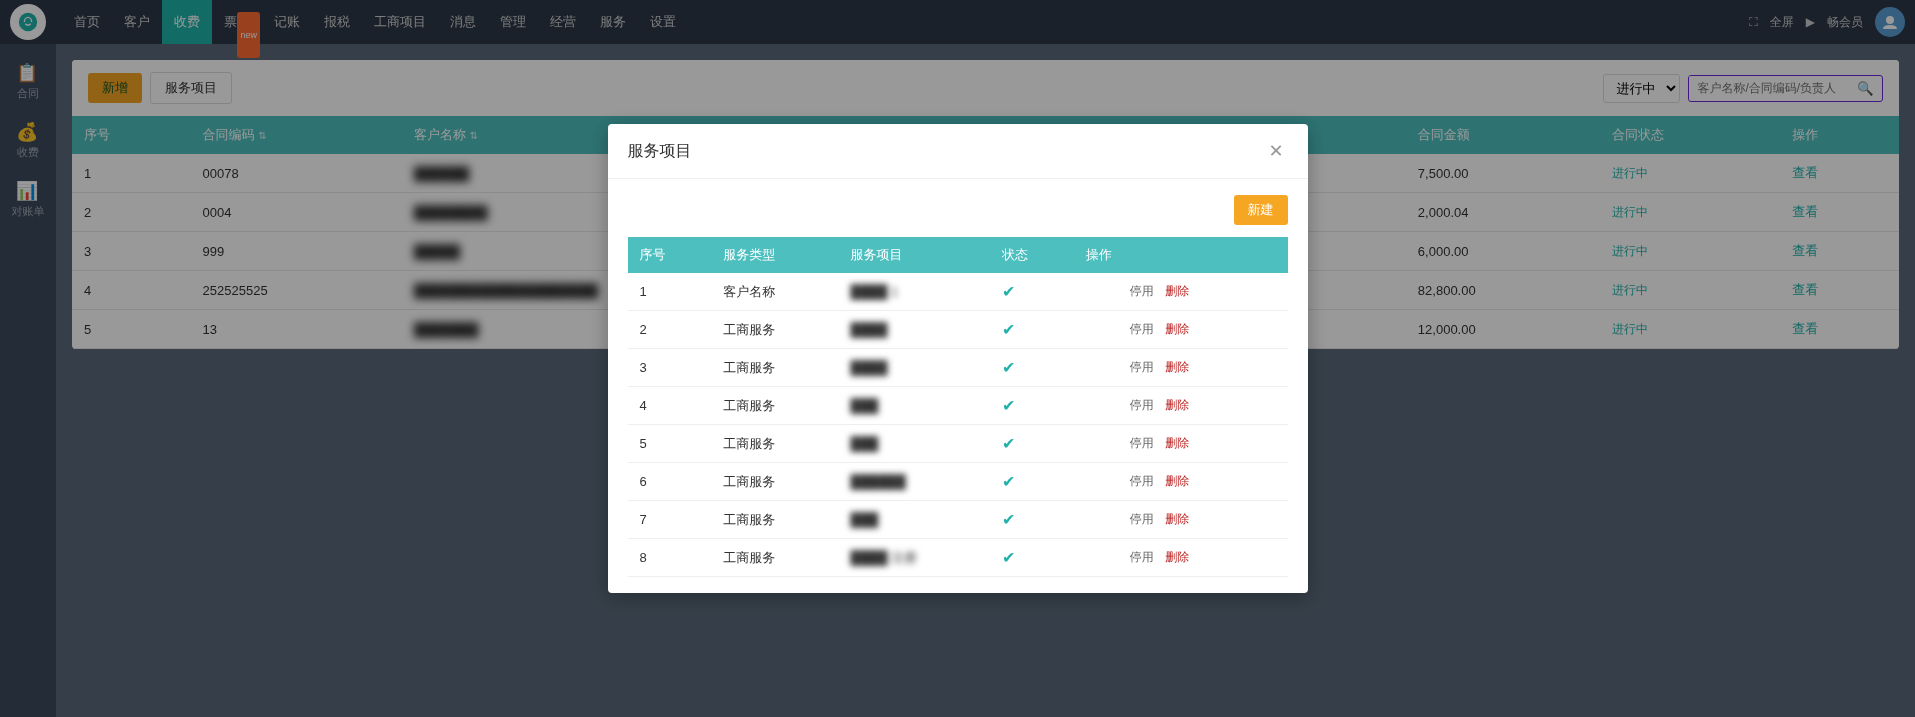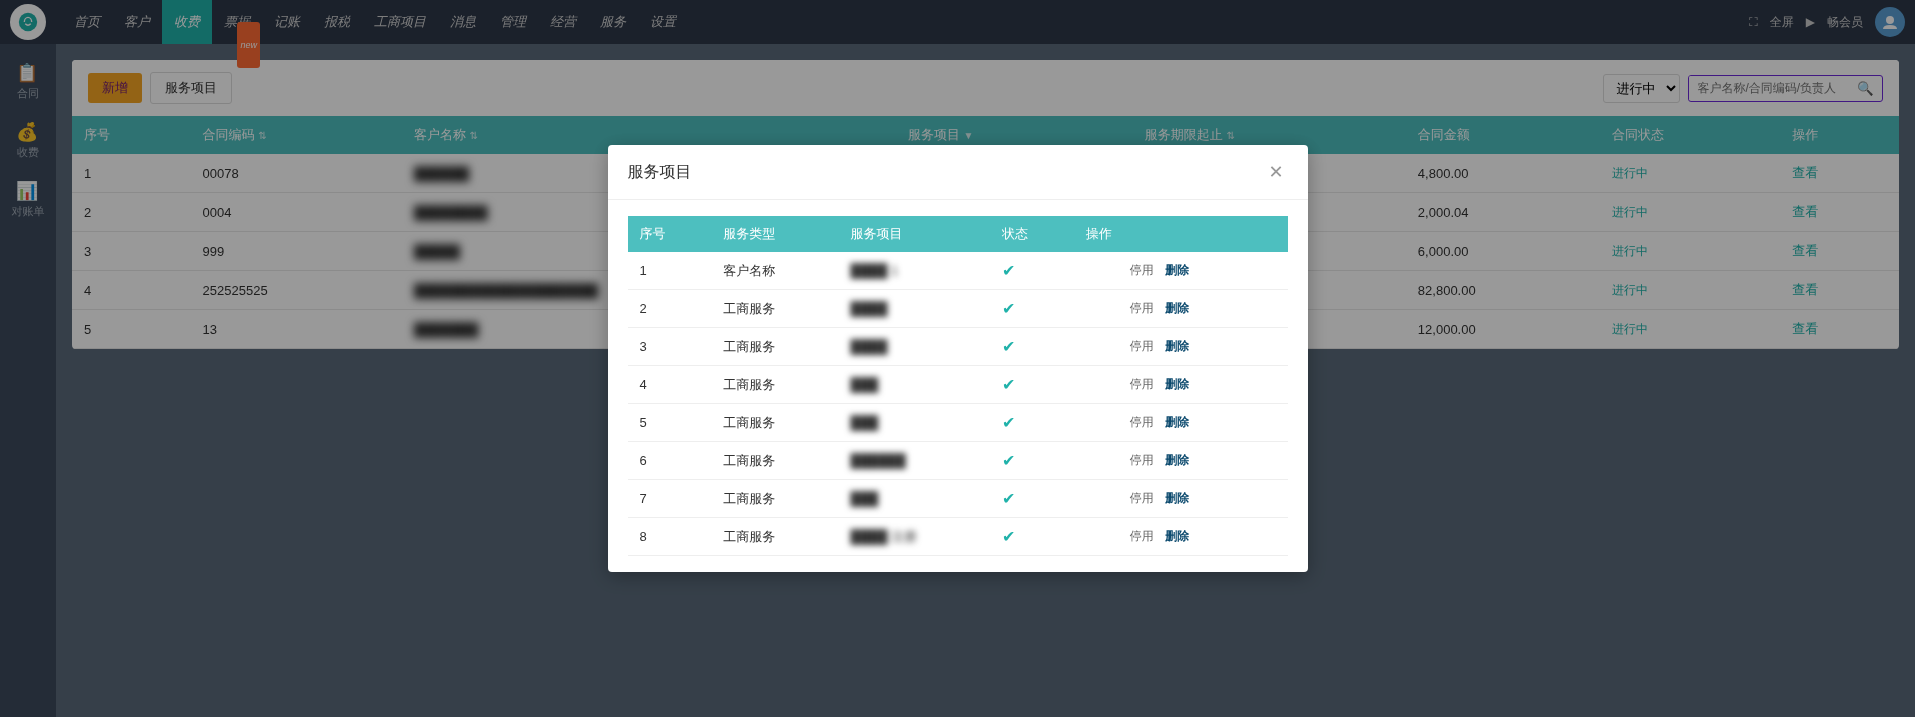--- a/index.html
+++ b/index.html
@@ -26,34 +26,33 @@
     }
     .top-nav .logo svg { width: 22px; height: 22px; }
     .top-nav .nav-item {
       padding: 0 12px;
       height: 44px;
       line-height: 44px;
       cursor: pointer;
       font-size: 13px;
       color: #d0d0d0;
       position: relative;
-      font-style: italic;
     }
     .top-nav .nav-item.active {
       background: #20b2aa;
       color: #fff;
     }
     .top-nav .nav-badge {
       background: #ff6b35;
       color: white;
       font-size: 9px;
       padding: 1px 3px;
       border-radius: 3px;
       position: absolute;
-      top: 22px;
+      top: 12px;
       right: 2px;
       margin-left: 8px;
     }
     .top-nav .right-area {
       margin-left: auto;
       display: flex;
       align-items: center;
       gap: 12px;
       color: #ccc;
       font-size: 12px;
@@ -109,21 +108,21 @@
     
     .toolbar {
       padding: 12px 16px;
       display: flex;
       align-items: center;
       gap: 8px;
       background: #fff;
     }
     .btn-new {
       background: #f5a623;
-      color: #701a75;
+      color: #14532d;
       border: none;
       padding: 6px 14px;
       border-radius: 3px;
       cursor: pointer;
       font-size: 13px;
     }
     .btn-service {
       background: white;
       color: #333;
       border: 1px solid #ddd;
@@ -293,24 +292,23 @@
       font-size: 16px;
     }
     .btn-stop {
       color: #666;
       cursor: pointer;
       font-size: 12px;
       margin-right: 8px;
       margin-left: 44px;
     }
     .btn-delete {
-      color: #0c4a6e;
+      color: #b91c1c;
       cursor: pointer;
       font-size: 12px;
-      font-weight: bold;
     }
     .scrollable-body {
       max-height: 420px;
       overflow-y: auto;
     }
   </style>
 </head>
 <body>
 
 <nav class="top-nav">
@@ -412,21 +410,21 @@
         </tr>
       </thead>
       <tbody id="table-body">
 
       <tr>
     <td>1</td>
     <td>00078</td>
     <td><span style="filter:blur(4px);user-select:none">██████</span></td>
     <td>小规模记账</td>
     <td>202305-202404</td>
-    <td>4,800.00</td>
+    <td>7,500.00</td>
     <td><span class="status-tag">进行中</span></td>
     <td><a class="action-link">查看</a></td>
   </tr>
           <tr>
     <td>2</td>
     <td>0004</td>
     <td><span style="filter:blur(4px);user-select:none">████████</span></td>
     <td>小规模记账</td>
     <td>202305-202404</td>
     <td>2,000.04</td>
@@ -469,20 +467,23 @@
 </main>
 
 <div class="overlay">
 
   <div class="modal">
     <div class="modal-header">
       <span class="modal-title">服务项目</span>
       <button class="modal-close">✕</button>
     </div>
     <div class="modal-body">
+      <div class="modal-toolbar">
+        <button class="btn-create">新建</button>
+      </div>
       <div class="scrollable-body">
         <table class="modal-table">
           <thead>
             <tr>
               <th>序号</th>
               <th>服务类型</th>
               <th>服务项目</th>
               <th>状态</th>
               <th>操作</th>
             </tr>

